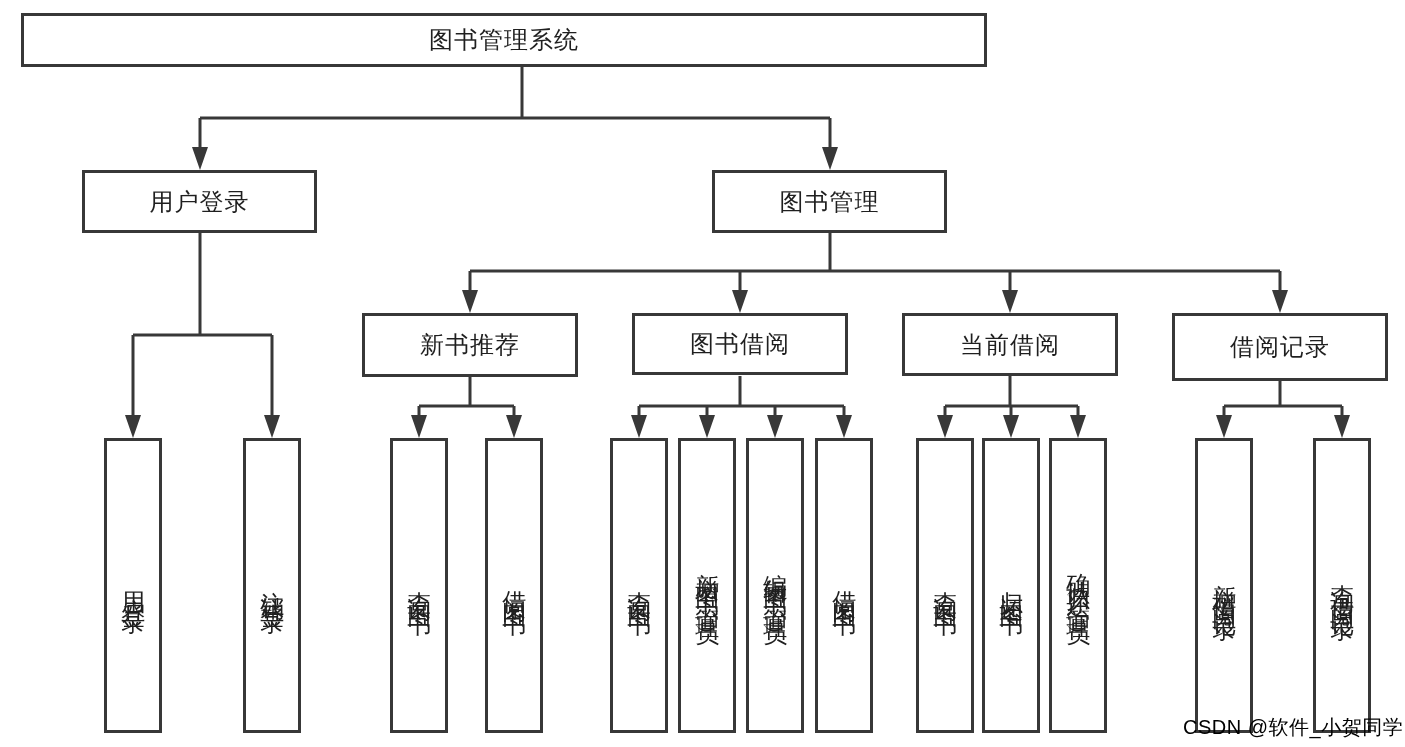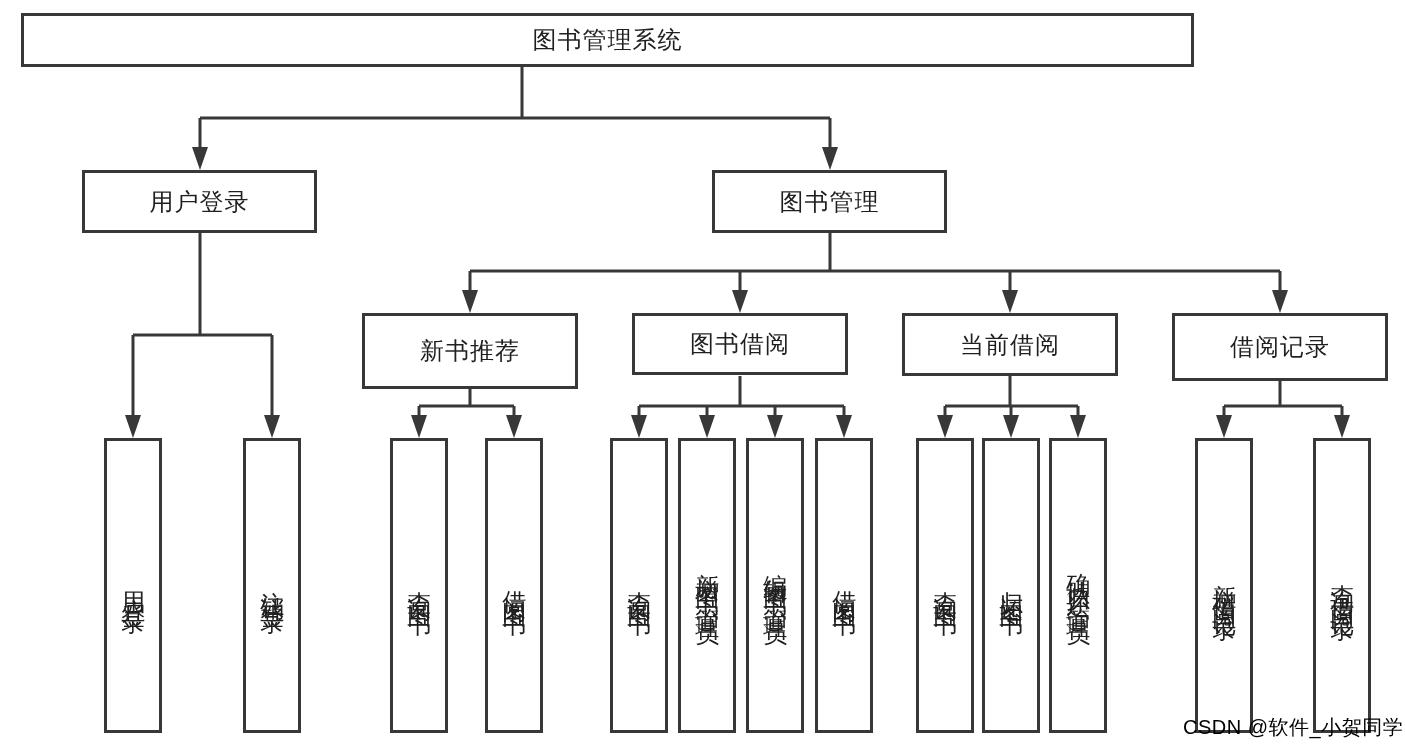--- a/index.html
+++ b/index.html
@@ -37,26 +37,26 @@
     white-space: nowrap;
   }
   .vbox .vtext {
     writing-mode: vertical-rl;
     text-orientation: mixed;
     font-size: 24px;
     letter-spacing: 7px;
     line-height: 1.1;
   }
   
-  #n-root   { left: 21px;   top: 13px;  width: 1173px; height: 54px; }
+  #n-root   { left: 21px;   top: 13px;  width: 966px; height: 54px; }
   
   #n-login  { left: 82px;   top: 170px; width: 235px;  height: 63px; }
   #n-mgmt   { left: 712px;  top: 170px; width: 235px;  height: 63px; }
   
-  #n-newrec { left: 362px;  top: 313px; width: 216px;  height: 76px; }
+  #n-newrec { left: 362px;  top: 313px; width: 216px;  height: 64px; }
   #n-borrow { left: 632px;  top: 313px; width: 216px;  height: 62px; }
   #n-currb  { left: 902px;  top: 313px; width: 216px;  height: 63px; text-align: center; }
   #n-record { left: 1172px; top: 313px; width: 216px;  height: 68px; }
   
   .leaf { top: 438px; height: 295px; width: 58px; }
   #l-a1 { left: 104px; }
   #l-a2 { left: 243px; }
   #l-b1 { left: 390px; }
   #l-b2 { left: 485px; }
   #l-c1 { left: 610px; }

